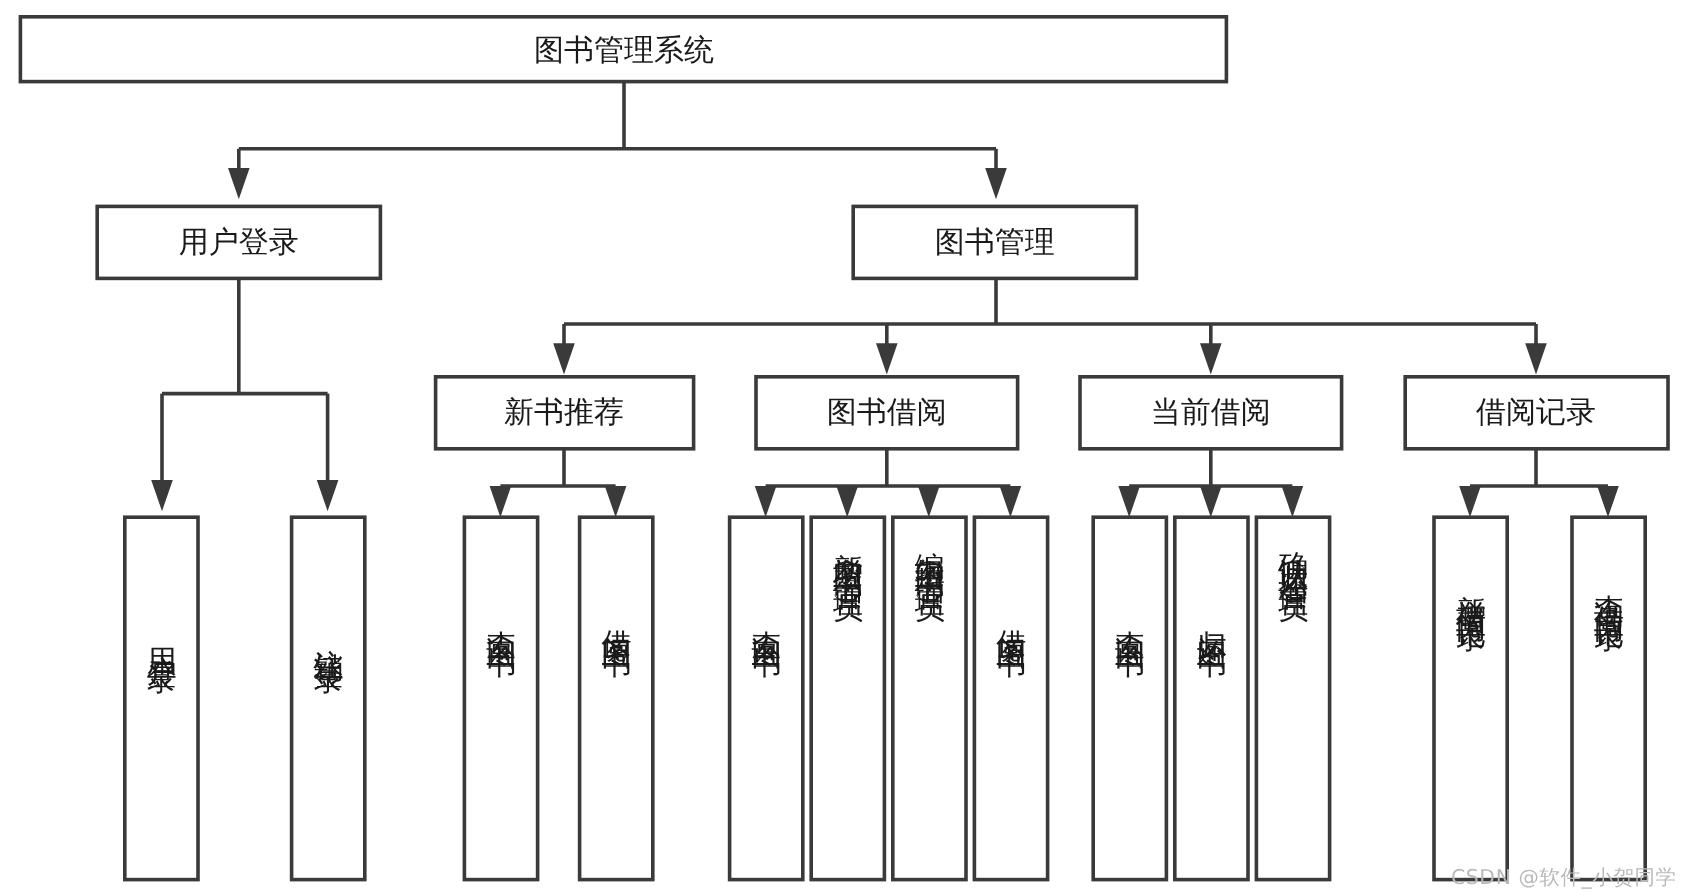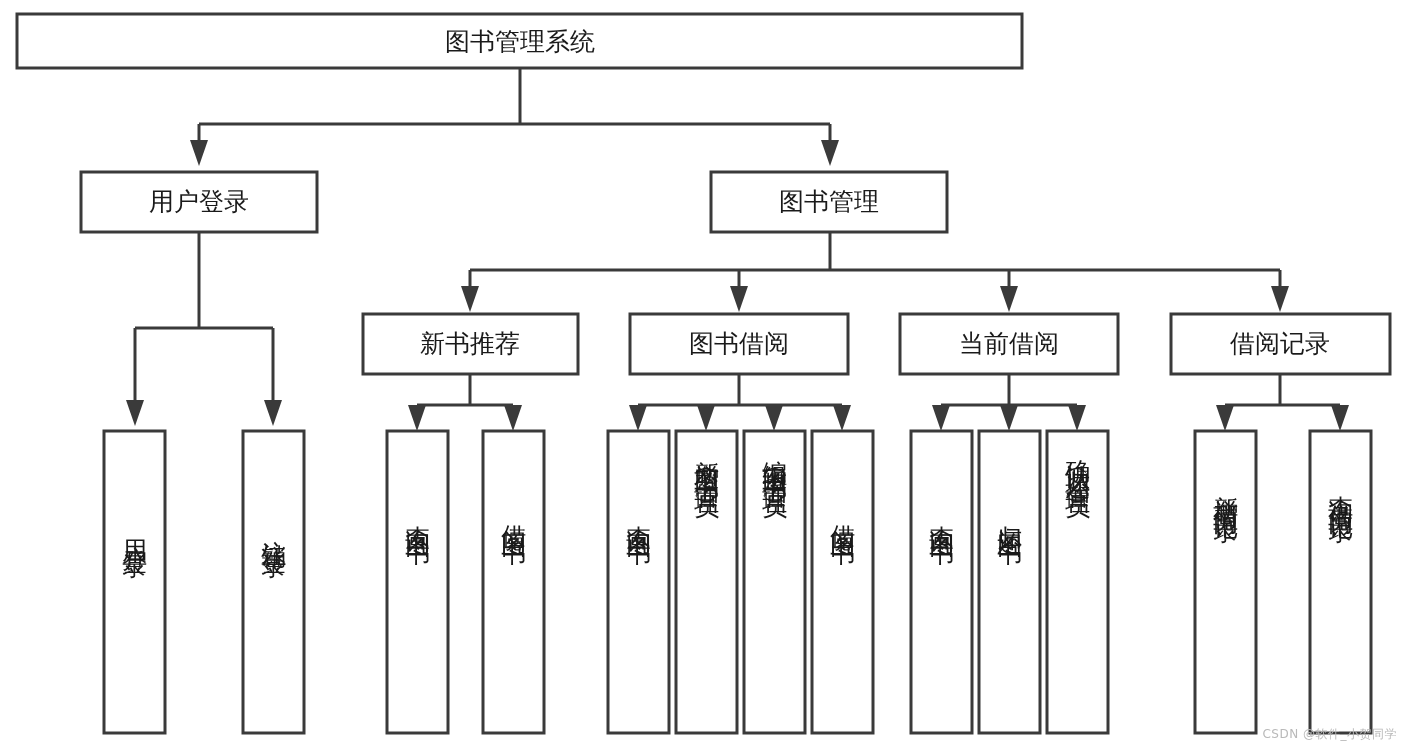--- a/index.html
+++ b/index.html
@@ -64,21 +64,21 @@
     line-height: 1.18;
     letter-spacing: 5px;
     color: #1a1a1a;
     white-space: nowrap;
   }
   .watermark {
     position: absolute;
     right: 8px;
     bottom: 4px;
     font-family: "DejaVu Sans", "Liberation Sans", sans-serif;
-    font-size: 12px;
+    font-size: 17px;
     color: #b9b9b9;
     letter-spacing: 0.5px;
     white-space: nowrap;
   }
 </style>
 </head>
 <body>
 
 <div id="diagram-root">
 

